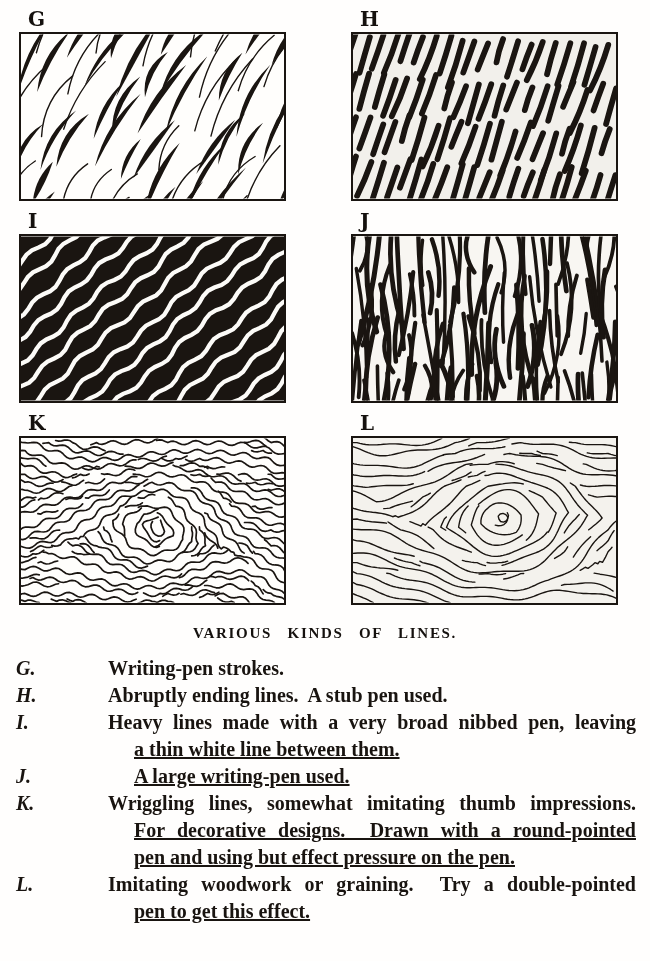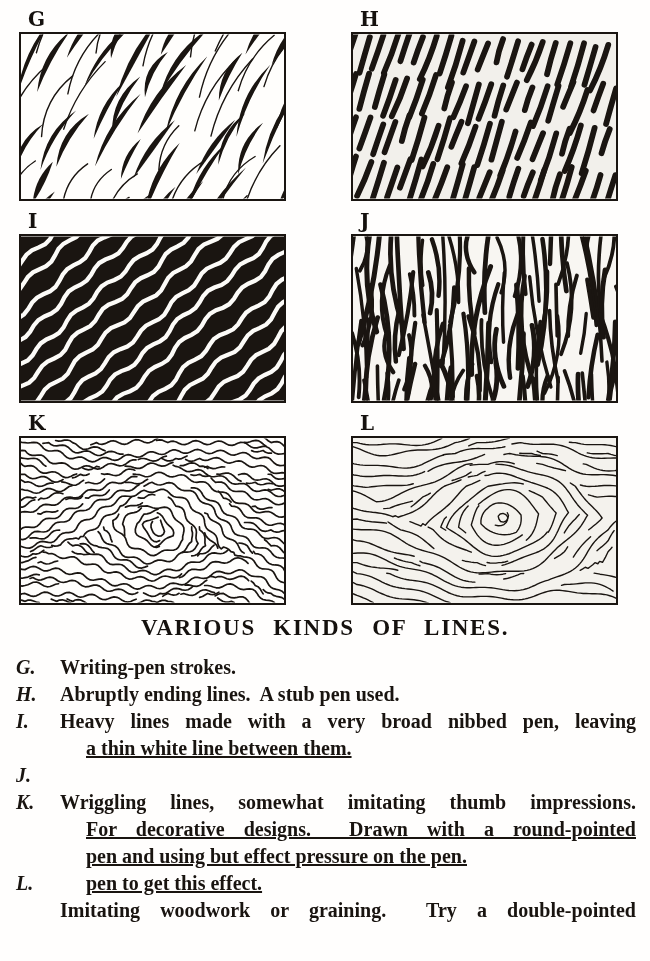--- a/index.html
+++ b/index.html
@@ -36,43 +36,43 @@
   }
   .panel-frame {
     width:267px; height:169px;
     border:2px solid #1a1511;
     overflow:hidden;
   }
   svg.panel-art { display:block; width:263px; height:165px; }
   
   .plate-title {
     text-align:center;
-    font-size:23px;
+    font-size:15px;
     font-weight:bold;
     letter-spacing:1.7px;
     word-spacing:10px;
-    margin:10px 0 0 0;
+    margin:20px 0 0 0;
     color:#15110e;
   }
   
   .captions {
     margin-top:13px;
     padding:0 14px 0 15px;
     font-size:20px;
     font-weight:bold;
     line-height:27px;
     color:#191410;
   }
   .cap-row { display:flex; }
   .cap-letter {
     flex:0 0 45px;
     font-style:italic;
     padding-left:1px;
   }
-  .cap-body { flex:1; min-width:0; }
+  .cap-body { flex:1; min-width:0;margin-left:48px; }
   .cap-line { white-space:pre-wrap; }
   .cap-line.full { text-align:justify; text-align-last:justify; }
   .cap-line.cont { padding-left:26px;text-decoration:underline; }
 </style>
 </head>
 <body>
 
 <div class="page">
   <section class="plate" id="plate">
       <figure class="panel-block">
@@ -593,31 +593,32 @@
       <div class="cap-row">
         <span class="cap-letter">I.</span>
         <div class="cap-body">
           <div class="cap-line full">Heavy lines made with a very broad nibbed pen, leaving</div>
           <div class="cap-line cont">a thin white line between them.</div>
         </div>
       </div>
       <div class="cap-row">
         <span class="cap-letter">J.</span>
         <div class="cap-body">
+          <div class="cap-line cont">A large writing-pen used.</div>
         </div>
       </div>
       <div class="cap-row">
         <span class="cap-letter">K.</span>
         <div class="cap-body">
           <div class="cap-line full">Wriggling lines, somewhat imitating thumb impressions.</div>
           <div class="cap-line full cont">For decorative designs.  Drawn with a round-pointed</div>
           <div class="cap-line cont">pen and using but effect pressure on the pen.</div>
         </div>
       </div>
       <div class="cap-row">
         <span class="cap-letter">L.</span>
         <div class="cap-body">
+          <div class="cap-line full">Imitating woodwork or graining.  Try a double-pointed</div>
           <div class="cap-line cont">pen to get this effect.</div>
-          <div class="cap-line full">Imitating woodwork or graining.  Try a double-pointed</div>
         </div>
       </div>
     </section>
 </div>
 
 </body></html>

